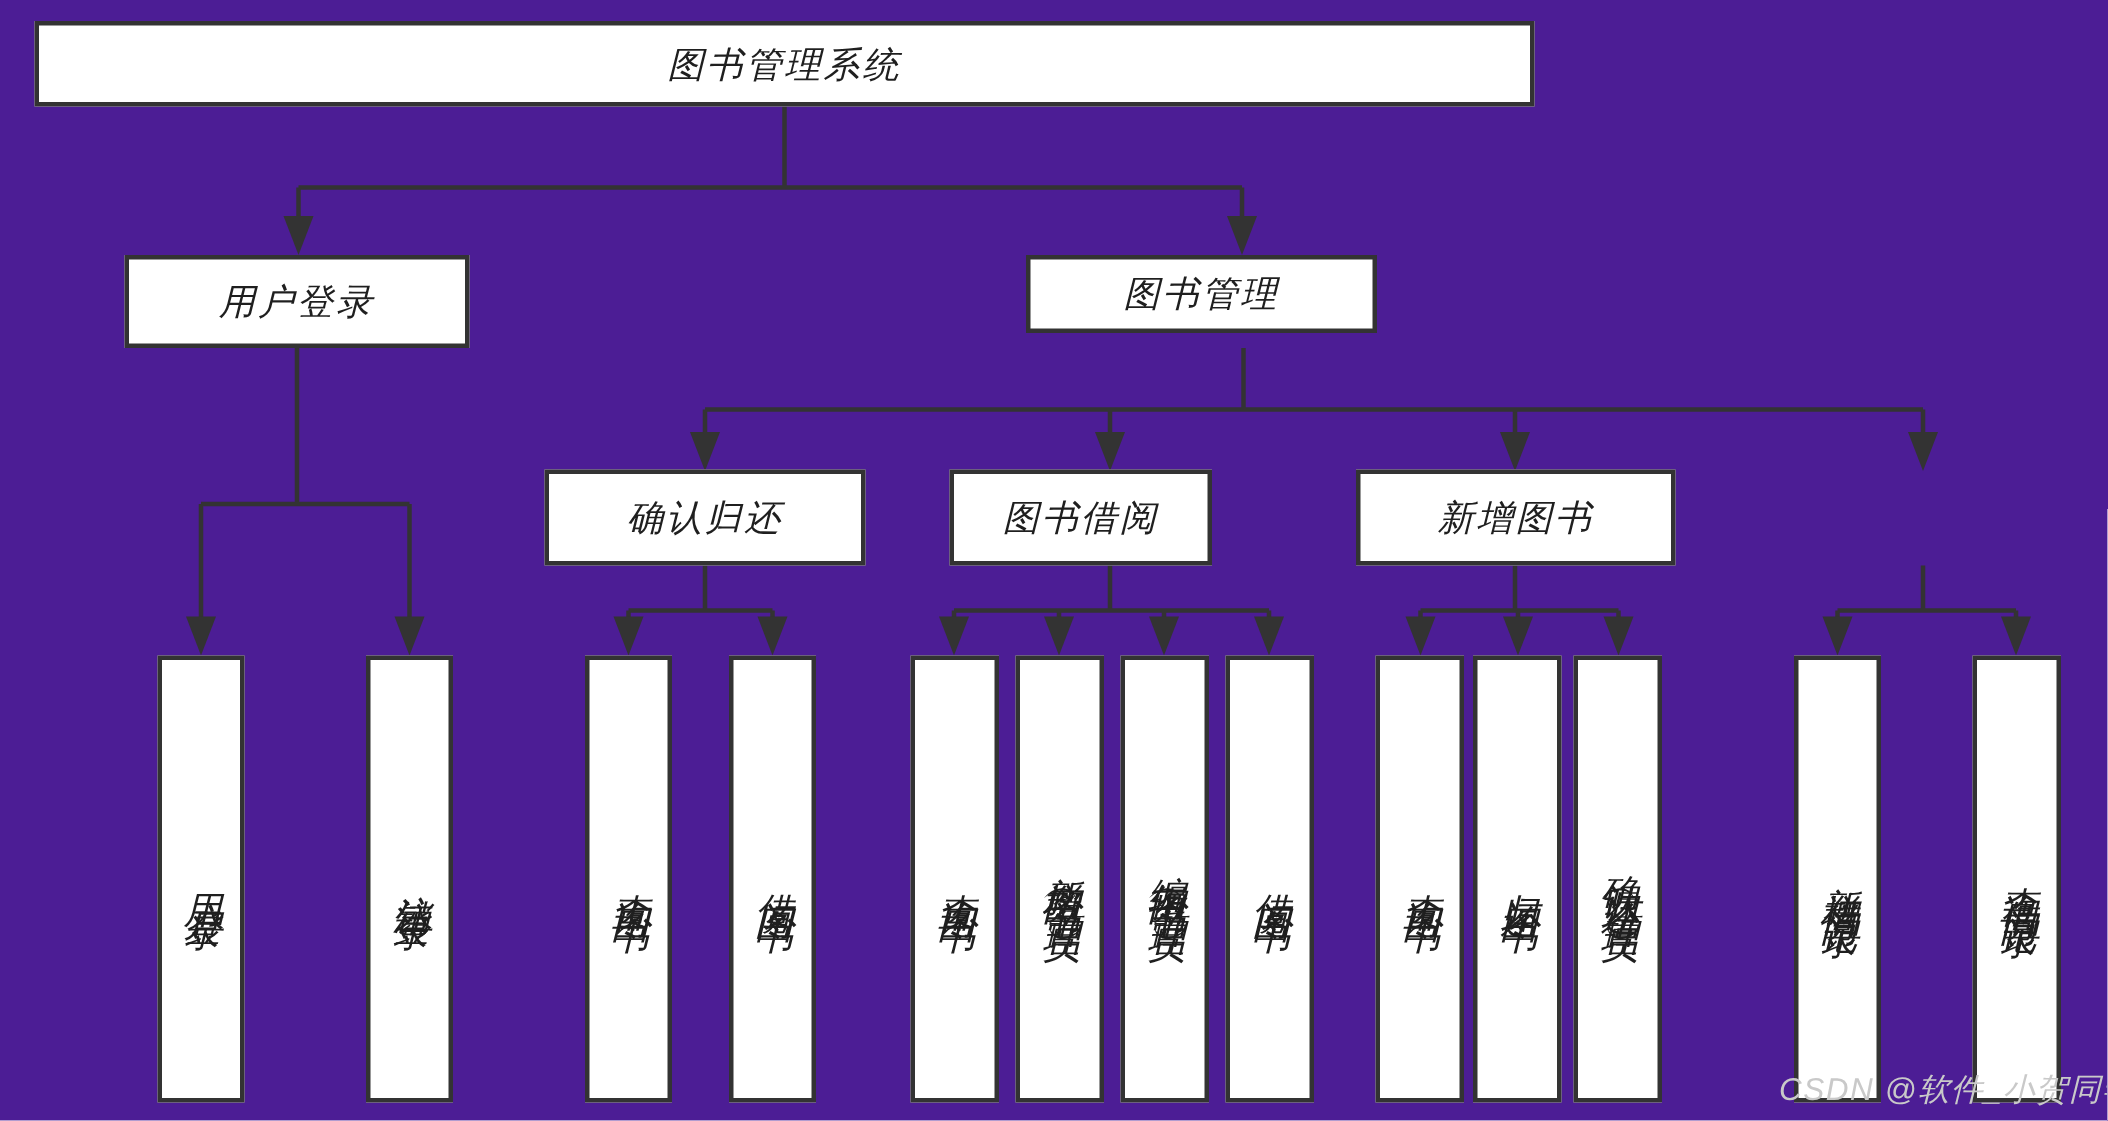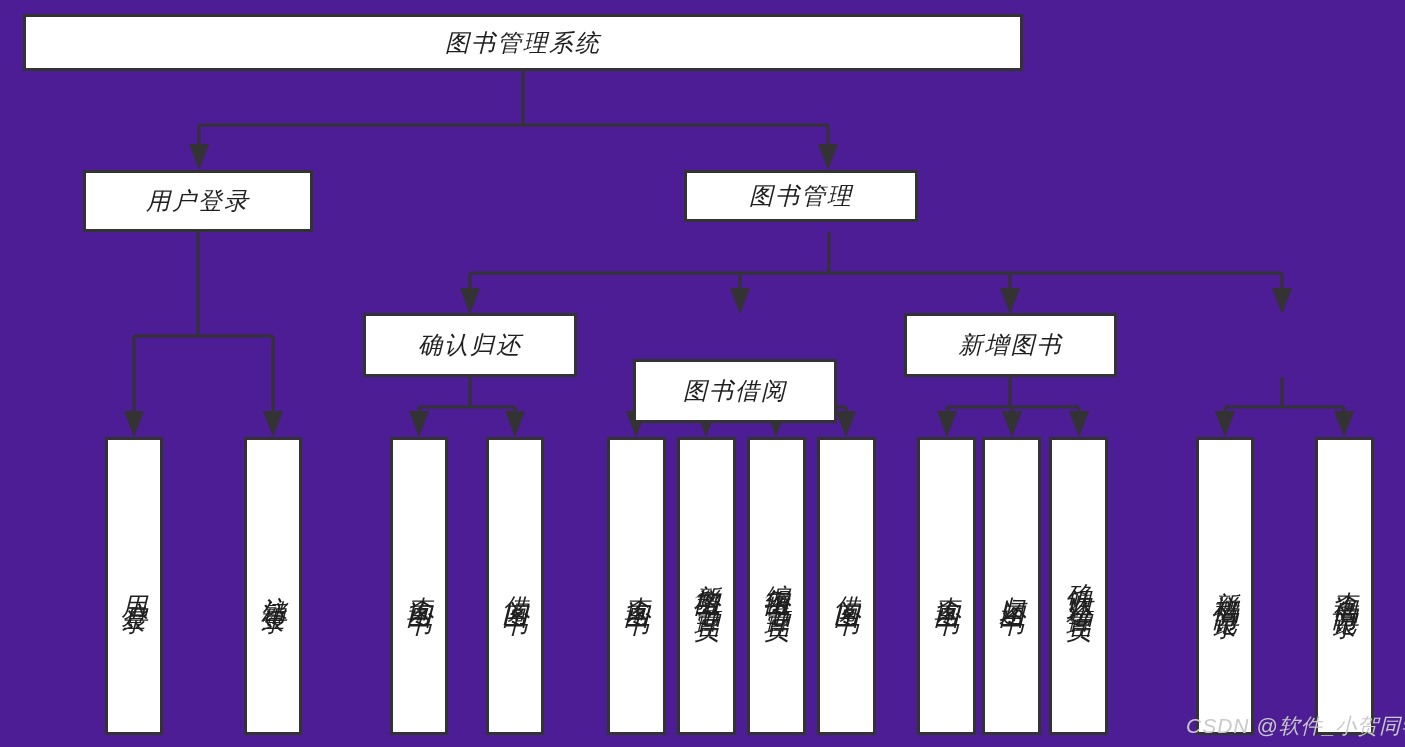--- a/index.html
+++ b/index.html
@@ -85,21 +85,21 @@
       <polygon points="1334,411 1354,411 1344,437"></polygon>
     </g>
   </svg>
 
   <div class="box" style="left:23px;top:14px;width:1000px;height:57px;">图书管理系统</div>
 
   <div class="box" style="left:83px;top:170px;width:230px;height:62px;">用户登录</div>
   <div class="box" style="left:684px;top:170px;width:234px;height:52px;">图书管理</div>
 
   <div class="box" style="left:363px;top:313px;width:214px;height:64px;">确认归还</div>
-  <div class="box" style="left:633px;top:313px;width:204px;height:64px;margin-top:46px;">图书借阅</div>
+  <div class="box" style="left:633px;top:313px;width:175px;height:64px;">图书借阅</div>
   <div class="box" style="left:904px;top:313px;width:213px;height:64px;">新增图书</div>
 
   <div class="box vbox" style="left:105px;top:437px;width:58px;height:298px;">用户登录</div>
   <div class="box vbox" style="left:244px;top:437px;width:58px;height:298px;">注销登录</div>
 
   <div class="box vbox" style="left:390px;top:437px;width:58px;height:298px;">查询图书</div>
   <div class="box vbox" style="left:486px;top:437px;width:58px;height:298px;">借阅图书</div>
 
   <div class="box vbox" style="left:607px;top:437px;width:59px;height:298px;">查询图书</div>
   <div class="box vbox" style="left:677px;top:437px;width:59px;height:298px;">新增图书（管理员）</div>

